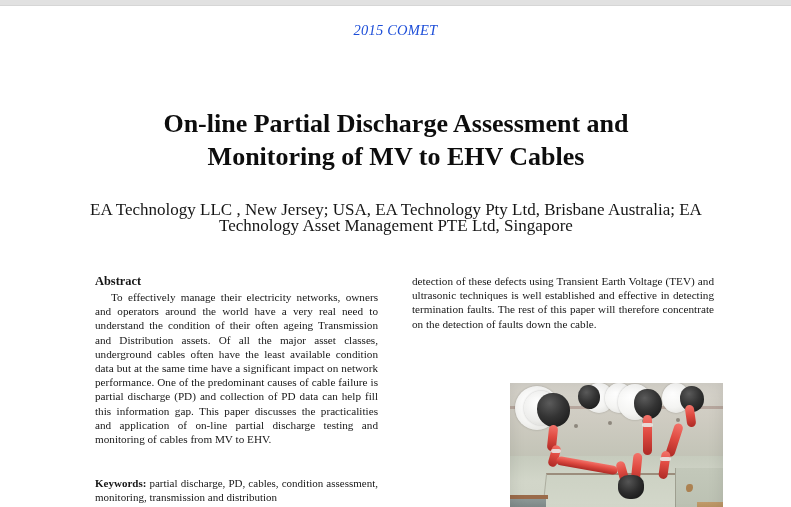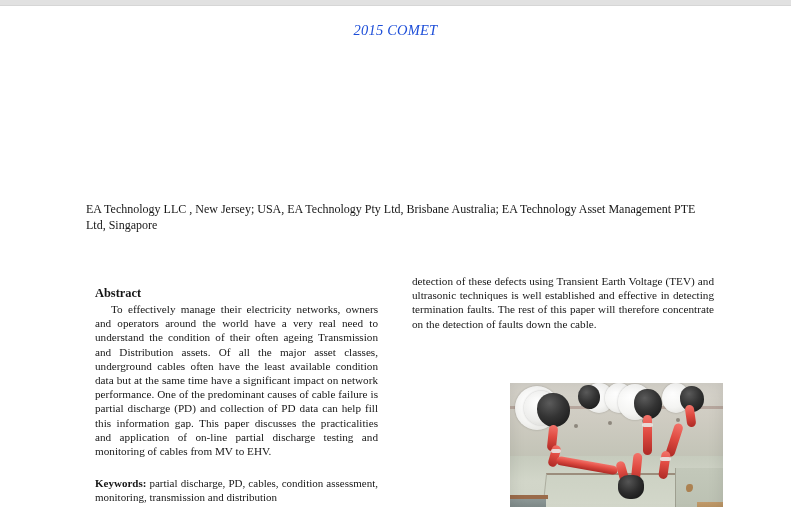--- a/index.html
+++ b/index.html
@@ -59,22 +59,22 @@
     text-align: center;
     font-weight: bold;
     font-size: 12.5px;
     letter-spacing: 0.1px;
   }
   .affiliation {
     position: absolute;
     top: 196px;
     left: 86px;
     width: 620px;
-    text-align: left;
-    font-size: 12px;
+    text-align: center;
+    font-size: 17px;
     line-height: 15.5px;
   }
   .emails {
     position: absolute;
     top: 228px;
     left: 86px;
     width: 620px;
     text-align: center;
     font-style: italic;
     font-size: 11.6px;
@@ -89,21 +89,21 @@
   .col-right {
     position: absolute;
     top: 268px;
     left: 404px;
     width: 302px;
     margin-left: 8px;
   }
   .section-head {
     font-weight: bold;
     font-size: 12.4px;
-    margin: 12px 0 1px 0;
+    margin: 0 0 1px 0;
     line-height: 15px;
   }
   p.body {
     margin: 0;
     font-size: 11.2px;
     line-height: 14.2px;
     text-align: justify;
     text-justify: inter-word;
   }
   p.body.indent { text-indent: 16px; }
@@ -236,20 +236,21 @@
 </style>
 </head>
 <body>
 
 <div class="viewer-topbar"></div>
 
 <div class="page">
 
   <div class="running-head">2015 COMET</div>
 
+  <h1 class="title">On-line Partial Discharge Assessment and Monitoring of MV to EHV Cables</h1>
 
 
   <div class="affiliation">EA Technology LLC , New Jersey; USA, EA Technology Pty Ltd, Brisbane Australia; EA Technology Asset Management PTE Ltd, Singapore</div>
 
 
   <div class="col-left">
     <div class="section-head">Abstract</div>
     <p class="body indent">To effectively manage their electricity networks, owners and operators around the world have a very real need to understand the condition of their often ageing Transmission and Distribution assets.  Of all the major asset classes, underground cables often have the least available condition data but at the same time have a significant impact on network performance.  One of the predominant causes of cable failure is partial discharge (PD) and collection of PD data can help fill this information gap.  This paper discusses the practicalities and application of on-line partial discharge testing and monitoring of cables from MV to EHV.</p>
   </div>
 

